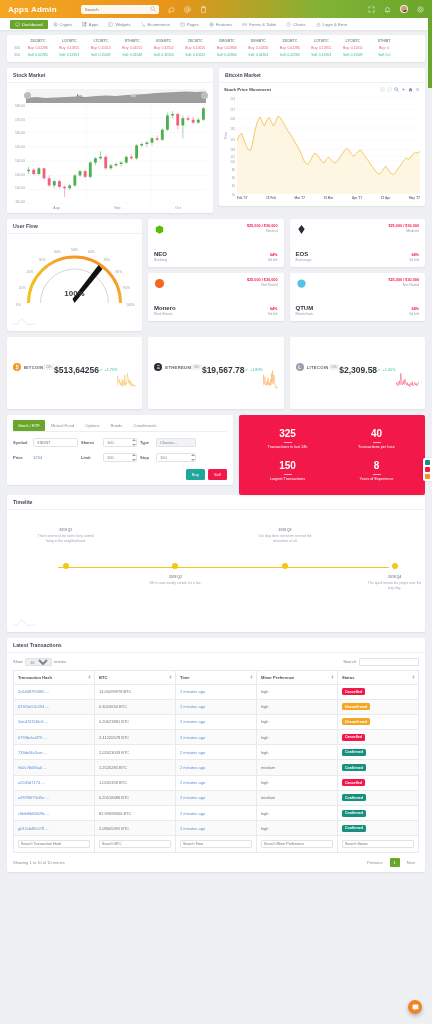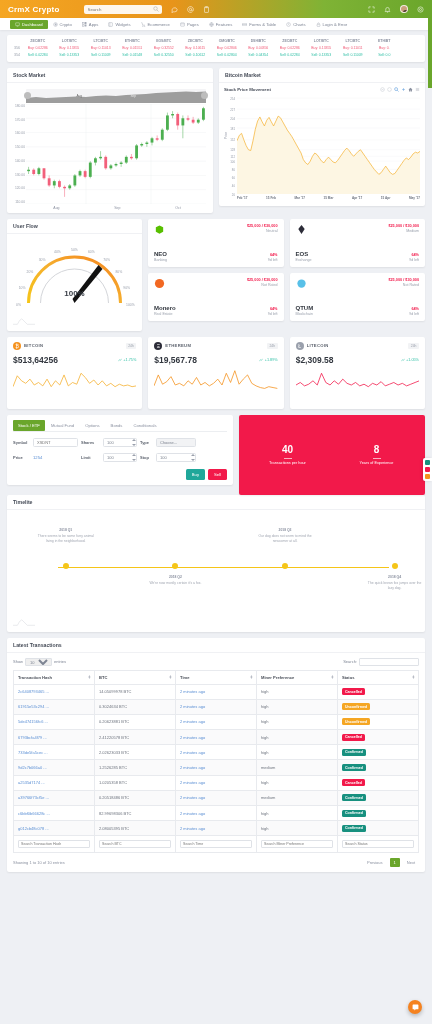--- a/index.html
+++ b/index.html
@@ -61,21 +61,21 @@
   .cc-bot{display:flex;justify-content:space-between;align-items:flex-end}
   .cc-name{font-size:6px;font-weight:bold;color:#32373f}
   .cc-cat{font-size:3.6px;color:#9aa0ac;margin-top:1px}
   .cc-amt{font-size:3.8px;font-weight:bold;color:#f2194a}
   .cc-status{font-size:3.6px;color:#9aa0ac;text-align:right;margin-top:1px}
   .cc-pct{font-size:3.8px;font-weight:bold;color:#f2194a;text-align:right}
   .cc-left{font-size:3.6px;color:#9aa0ac;text-align:right;margin-top:1px}
   .cc-ico{width:11px;height:11px}
 
   
-  .pricecard{background:#fff;border-radius:2px;box-shadow:0 1px 2px rgba(0,0,0,.07);padding:5px 6px 16px 6px;height:72px;display:flex;flex-direction:column}
+  .pricecard{background:#fff;border-radius:2px;box-shadow:0 1px 2px rgba(0,0,0,.07);padding:5px 6px 16px 6px;height:72px;display:flex;flex-direction:row}
   .pc-top{display:flex;align-items:center;justify-content:space-between}
   .pc-nm{display:flex;align-items:center;gap:3px}
   .pc-label{font-size:4.2px;font-weight:bold;color:#5d636e;letter-spacing:.3px}
   .pc-badge{font-size:3.4px;color:#9aa0ac;background:#f2f3f5;border-radius:1px;padding:1px 2.5px}
   .pc-mid{display:flex;align-items:center;justify-content:space-between;margin-top:5px}
   .pc-price{font-size:8.5px;font-weight:bold;color:#32373f}
   .pc-chg{font-size:3.8px;color:#2fbfa5;display:flex;align-items:center;gap:1.5px}
   .pc-spark{margin-top:auto}
 
   
@@ -134,21 +134,21 @@
   
   .floatbar{position:absolute;right:0;top:458px;width:9px;background:#fff;border-radius:2px 0 0 2px;box-shadow:-1px 0 3px rgba(0,0,0,.12);padding:2px;display:flex;flex-direction:column;gap:2px;z-index:5}
   .fbtn{width:5px;height:5px;border-radius:1px;margin:0 auto}
   .fab{position:absolute;right:10px;bottom:10px;width:14px;height:14px;border-radius:50%;background:#f5821f;box-shadow:0 2px 4px rgba(0,0,0,.25);display:flex;align-items:center;justify-content:center;z-index:6}
   .edge{position:absolute;right:0;top:18px;width:4px;height:70px;background:#6aa62b;z-index:4}
 </style>
 </head>
 <body>
 
 <div class="topbar">
-  <div class="brand">CrmX Crypto</div>
+  <div class="brand">Apps Admin</div>
   <div class="searchwrap">
     <input class="searchbox" placeholder="Search" style="">
     <svg class="srch-ic" viewBox="0 0 24 24" fill="none" stroke="#777" stroke-width="2.5">
         <circle cx="10" cy="10" r="7"></circle>
         <line x1="15" y1="15" x2="22" y2="22"></line>
       </svg>
   </div>
   <div class="topicons">
     <svg class="ticon" viewBox="0 0 24 24" fill="none" stroke="#fff" stroke-width="2">
         <path d="M21 12a8 8 0 0 1-8 8H7l-4 3 1-5a8 8 0 1 1 17-6z"></path>
@@ -751,23 +751,33 @@
           <div class="btnrow">
             <button class="btn btn-buy">Buy</button>
             <button class="btn btn-sell">Sell</button>
           </div>
         </div>
       </div>
     </div>
     <div class="col">
       <div class="statspanel" id="stats-panel">
           <div class="stat">
+            <div class="st-num">325</div>
+            <div class="st-bar"></div>
+            <div class="st-lbl">Transactions in last 24h</div>
+          </div>
+          <div class="stat">
             <div class="st-num">40</div>
             <div class="st-bar"></div>
             <div class="st-lbl">Transactions per hour</div>
+          </div>
+          <div class="stat">
+            <div class="st-num">150</div>
+            <div class="st-bar"></div>
+            <div class="st-lbl">Largest Transactions</div>
           </div>
           <div class="stat">
             <div class="st-num">8</div>
             <div class="st-bar"></div>
             <div class="st-lbl">Years of Experience</div>
           </div>
         </div>
     </div>
   </div>
 

